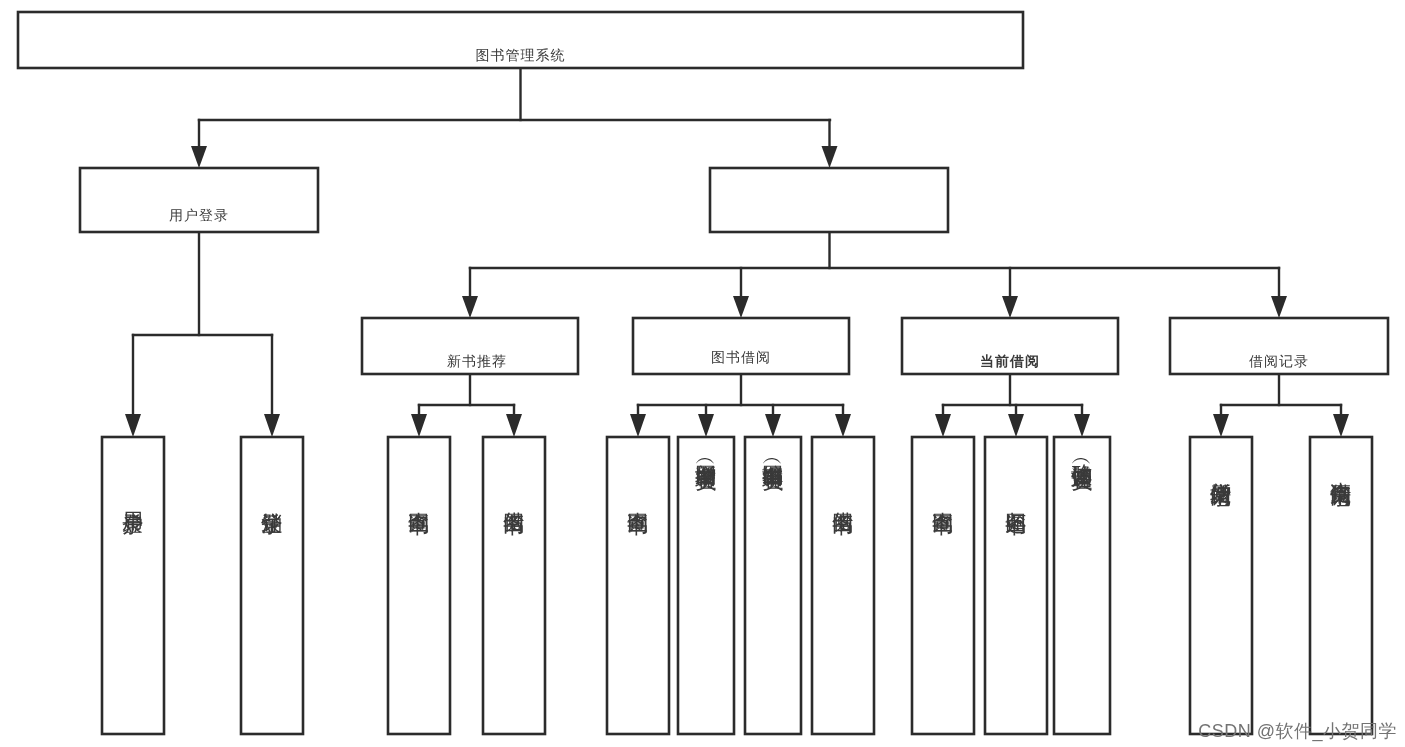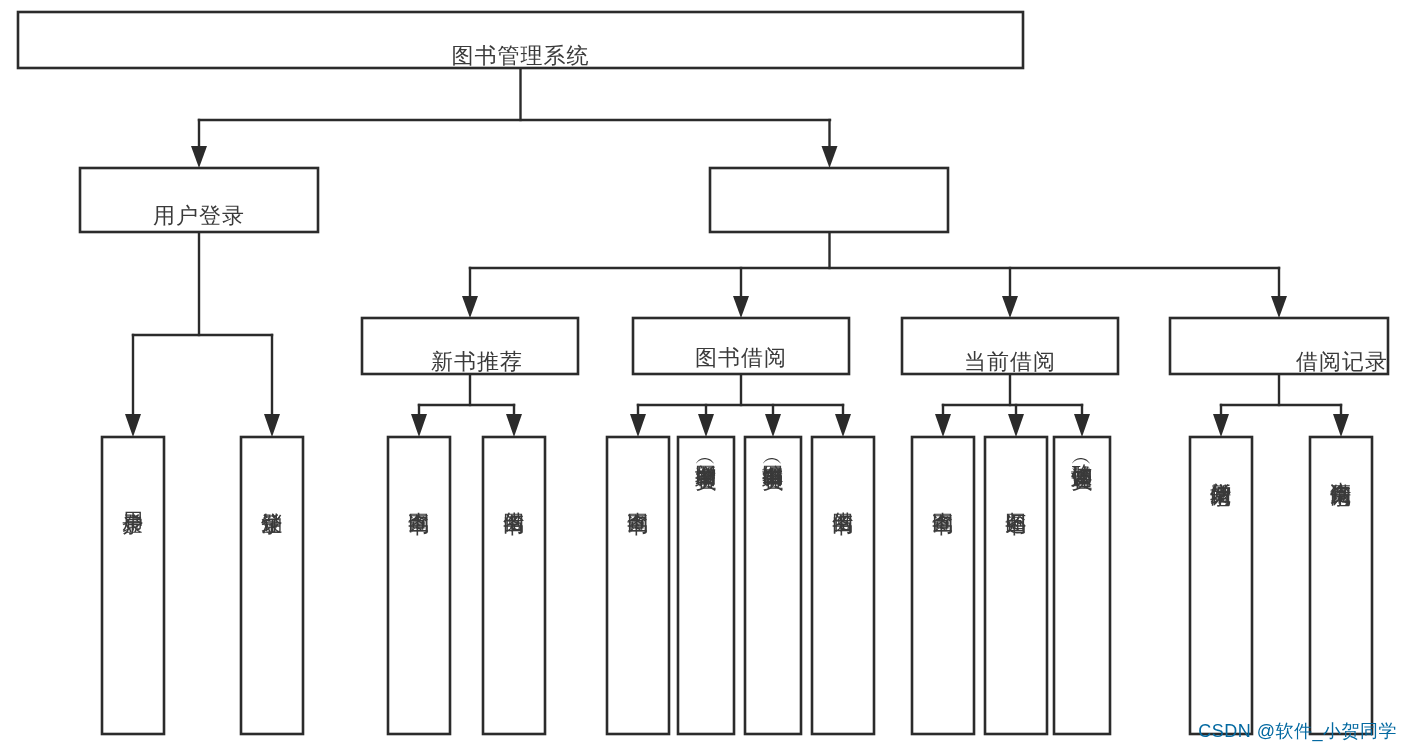--- a/index.html
+++ b/index.html
@@ -55,33 +55,33 @@
   }
   .hlabel-wrap {
     position: absolute;
     display: flex;
     align-items: center;
     justify-content: center;
     pointer-events: none;
   }
   .hlabel-text {
     font-family: "Liberation Sans", "DejaVu Sans", sans-serif;
-    font-size: 22px;
+    font-size: 14px;
     color: #3a3a3a;
     letter-spacing: 1px;
     white-space: nowrap;
     margin-top: 32px;
   }
   #watermark {
     position: absolute;
     right: 8px;
     bottom: 4px;
     font-family: "Liberation Sans", "DejaVu Sans", sans-serif;
     font-size: 18px;
-    color: #0369a1;
+    color: #737373;
     letter-spacing: 0.5px;
     white-space: nowrap;
     pointer-events: none;
   }
 </style>
 </head>
 <body>
 
 <div id="chart-root">
 
@@ -199,25 +199,25 @@
 
 
   <div class="hlabel-wrap" style="left:362px; top:318px; width:216px; height:56px;padding-left:7px;">
     <span class="hlabel-text">新书推荐</span>
   </div>
 
   <div class="hlabel-wrap" style="left:633px; top:318px; width:216px; height:48px;">
     <span class="hlabel-text">图书借阅</span>
   </div>
 
-  <div class="hlabel-wrap" style="left:902px; top:318px; width:216px; height:56px;">
+  <div class="hlabel-wrap" style="left:902px; top:318px; width:216px; height:56px;font-weight:bold;">
     <span class="hlabel-text">当前借阅</span>
   </div>
 
-  <div class="hlabel-wrap" style="left:1170px; top:318px; width:218px; height:56px;justify-content:flex-end;">
+  <div class="hlabel-wrap" style="left:1170px; top:318px; width:218px; height:56px;">
     <span class="hlabel-text">借阅记录</span>
   </div>
 
   
   <div class="vlabel-wrap" style="left:102px; top:495px; width:62px; height:230px;">
     <span class="vlabel-text">用户登录</span>
   </div>
 
   <div class="vlabel-wrap" style="left:241px; top:495px; width:62px; height:230px;">
     <span class="vlabel-text">注销登录</span>

